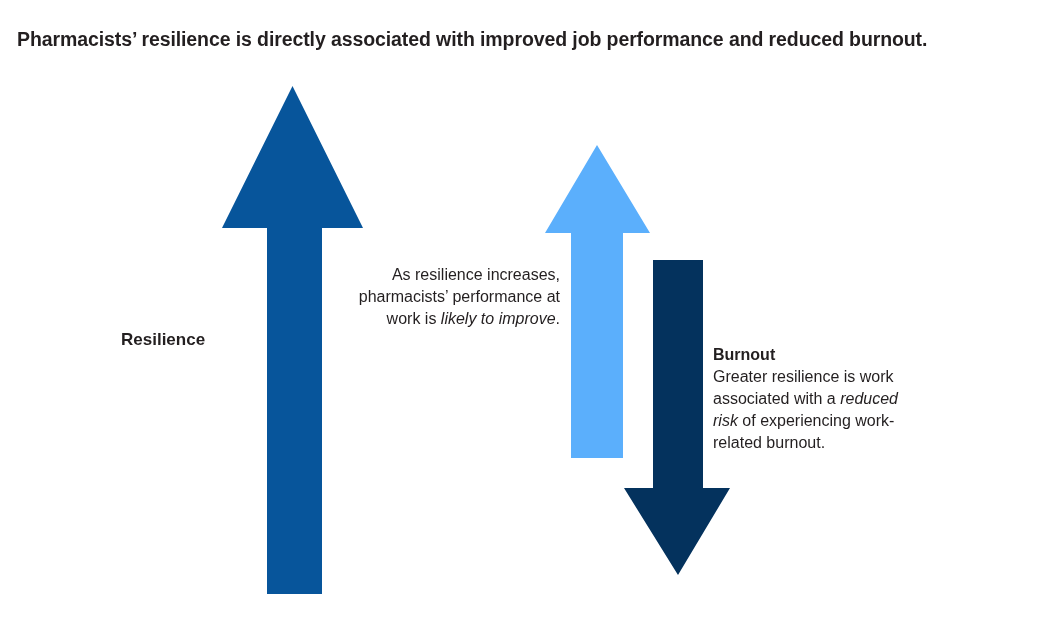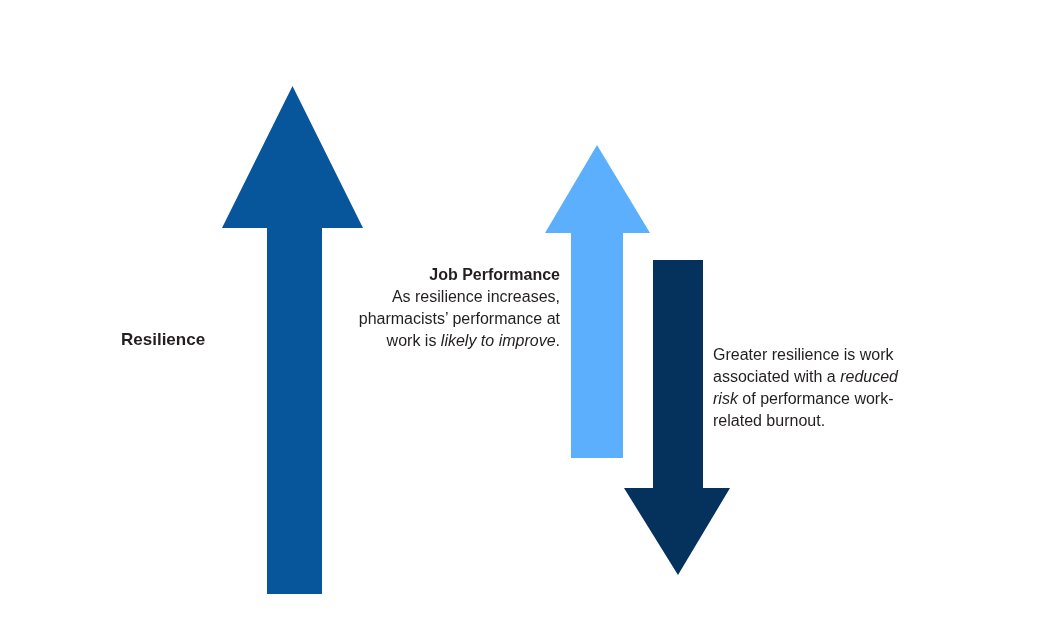--- a/index.html
+++ b/index.html
@@ -87,34 +87,35 @@
     top: 344px;
     width: 212px;
     text-align: left;
   }
 </style>
 </head>
 <body>
 
 <div id="figure" style="background: rgb(255, 255, 255); color: rgb(35, 31, 32);">
 
+  <div class="fig-title">Pharmacists’ resilience is directly associated with improved job performance and reduced burnout.</div>
 
   <svg class="arrow-layer" viewBox="0 0 1046 630" width="1046" height="630" aria-hidden="true">
 
     <polygon fill="#07559B" points="292.5,86 363,228 322,228 322,594 267,594 267,228 222,228"></polygon>
 
     <polygon fill="#5BAFFC" points="597,145 650,233 623,233 623,458 571,458 571,233 545,233"></polygon>
 
     <polygon fill="#04325D" points="678,575 624,488 653,488 653,260 703,260 703,488 730,488"></polygon>
   </svg>
 
   <div class="resilience-label">Resilience</div>
 
   <div class="callout" id="callout-job-performance">
-    <div class="callout-heading">Job Performance</div>
     <div class="callout-body"><span>As resilience increases, pharmacists’ performance at work is </span><em>likely to improve</em><span>.</span></div>
   </div>
 
   <div class="callout" id="callout-burnout">
-    <div class="callout-body"><span>Greater resilience is work associated with a </span><em>reduced risk</em><span> of performance work-related burnout.</span></div>
+    <div class="callout-heading">Burnout</div>
+    <div class="callout-body"><span>Greater resilience is work associated with a </span><em>reduced risk</em><span> of experiencing work-related burnout.</span></div>
   </div>
 
 </div>
 
 </body></html>

